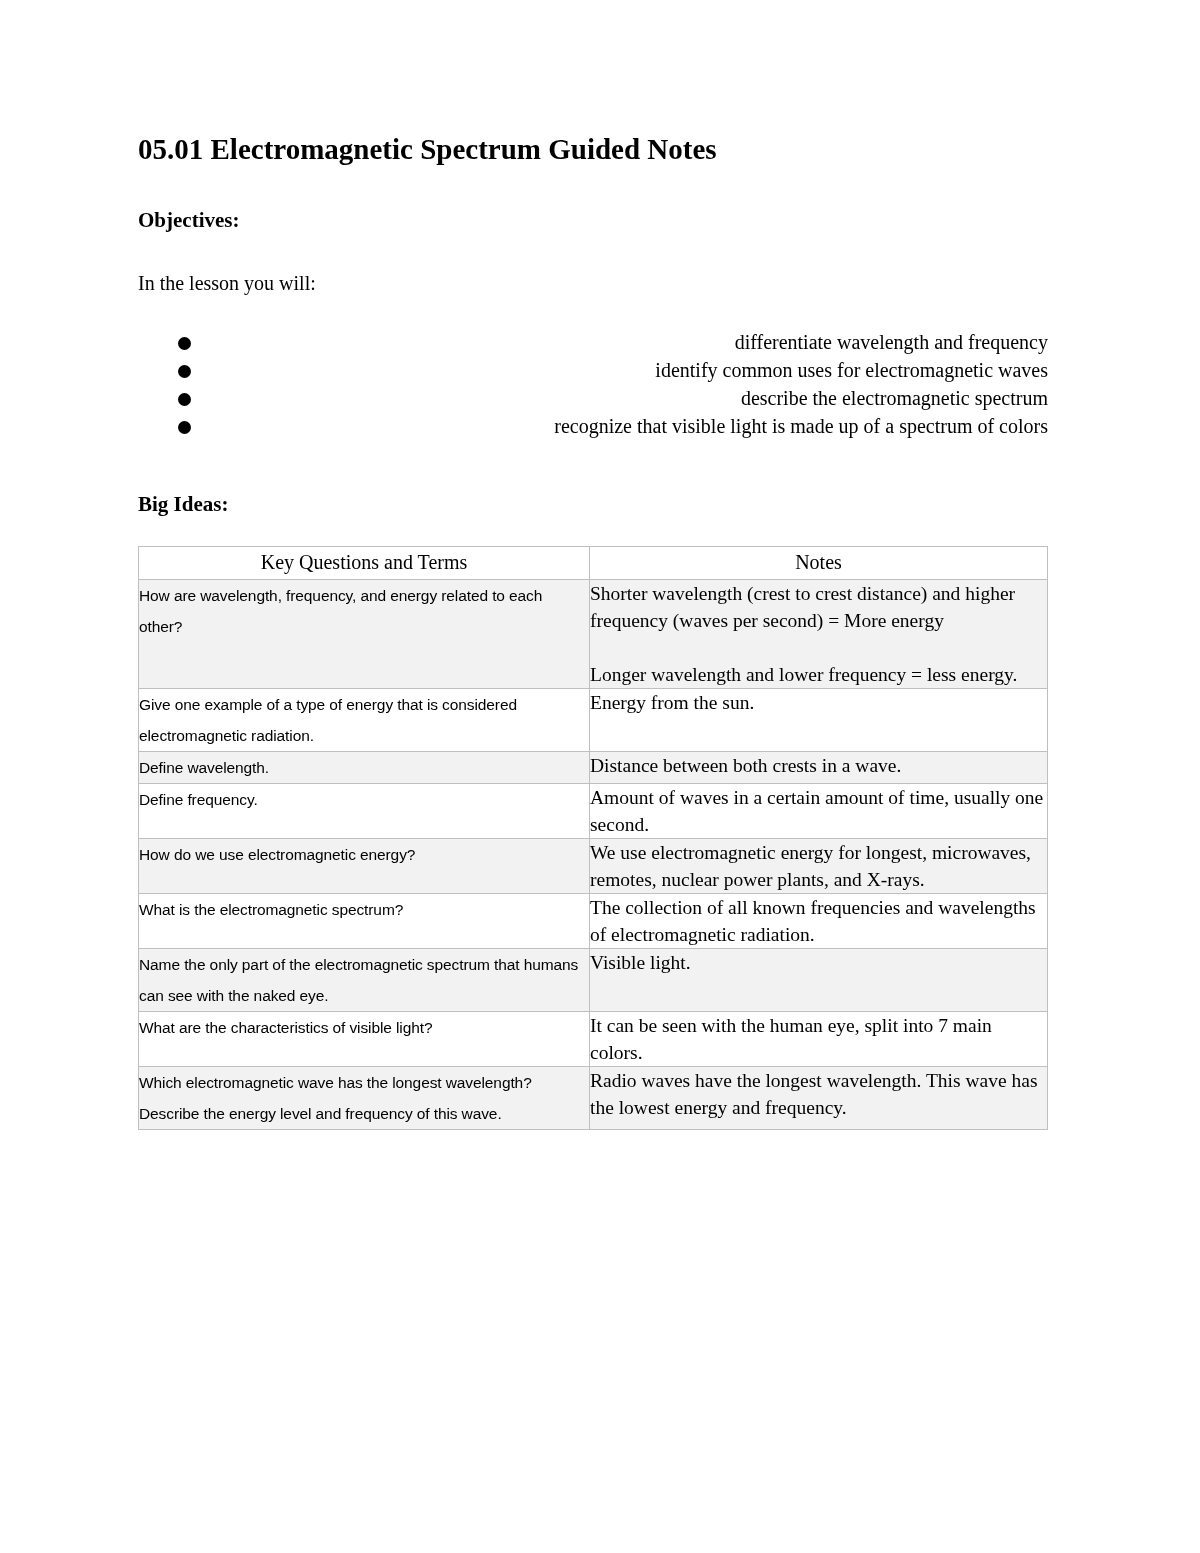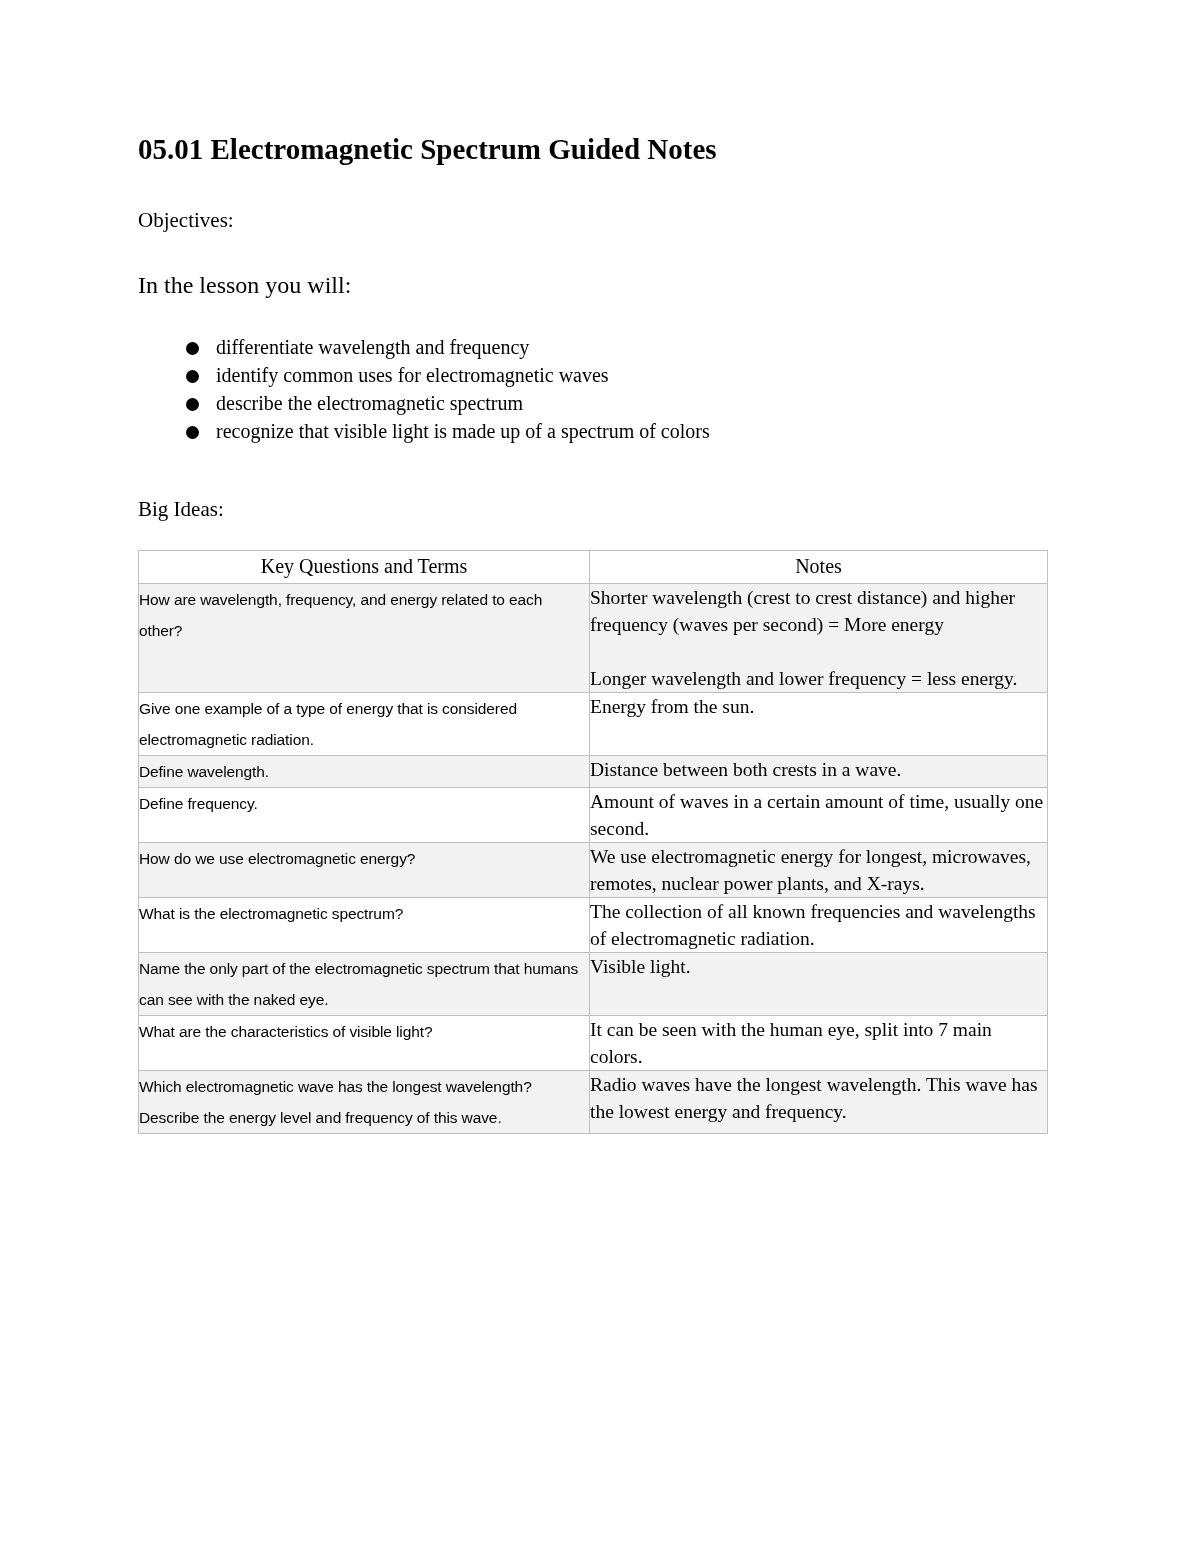--- a/index.html
+++ b/index.html
@@ -41,42 +41,43 @@
     font-weight: bold;
     line-height: 1.18;
     letter-spacing: 0px;
     margin: 0 0 0 0;
     white-space: nowrap;
   }
 
   .section-heading {
     font-family: "Liberation Serif", "DejaVu Serif", serif;
     font-size: 21px;
-    font-weight: normal;
+    font-weight: bold;
     line-height: 1.2;
     margin: 0;
   }
 
   .objectives-heading {
     margin-top: 42px;
   }
 
   .lead-line {
     font-family: "Liberation Serif", "DejaVu Serif", serif;
-    font-size: 24px;
+    font-size: 20px;
     line-height: 1.2;
     margin-top: 38px;
   }
 
   
   ul.objective-list {
     list-style: none;
-    margin: 8px;
+    margin: 0;
     padding: 0;
     margin-top: 33px;
+    text-align: right;
   }
   ul.objective-list li {
     position: relative;
     font-family: "Liberation Serif", "DejaVu Serif", serif;
     font-size: 20px;
     line-height: 28px;
     padding-left: 70px;
     margin: 0;
   }
   ul.objective-list li .bullet-dot {

